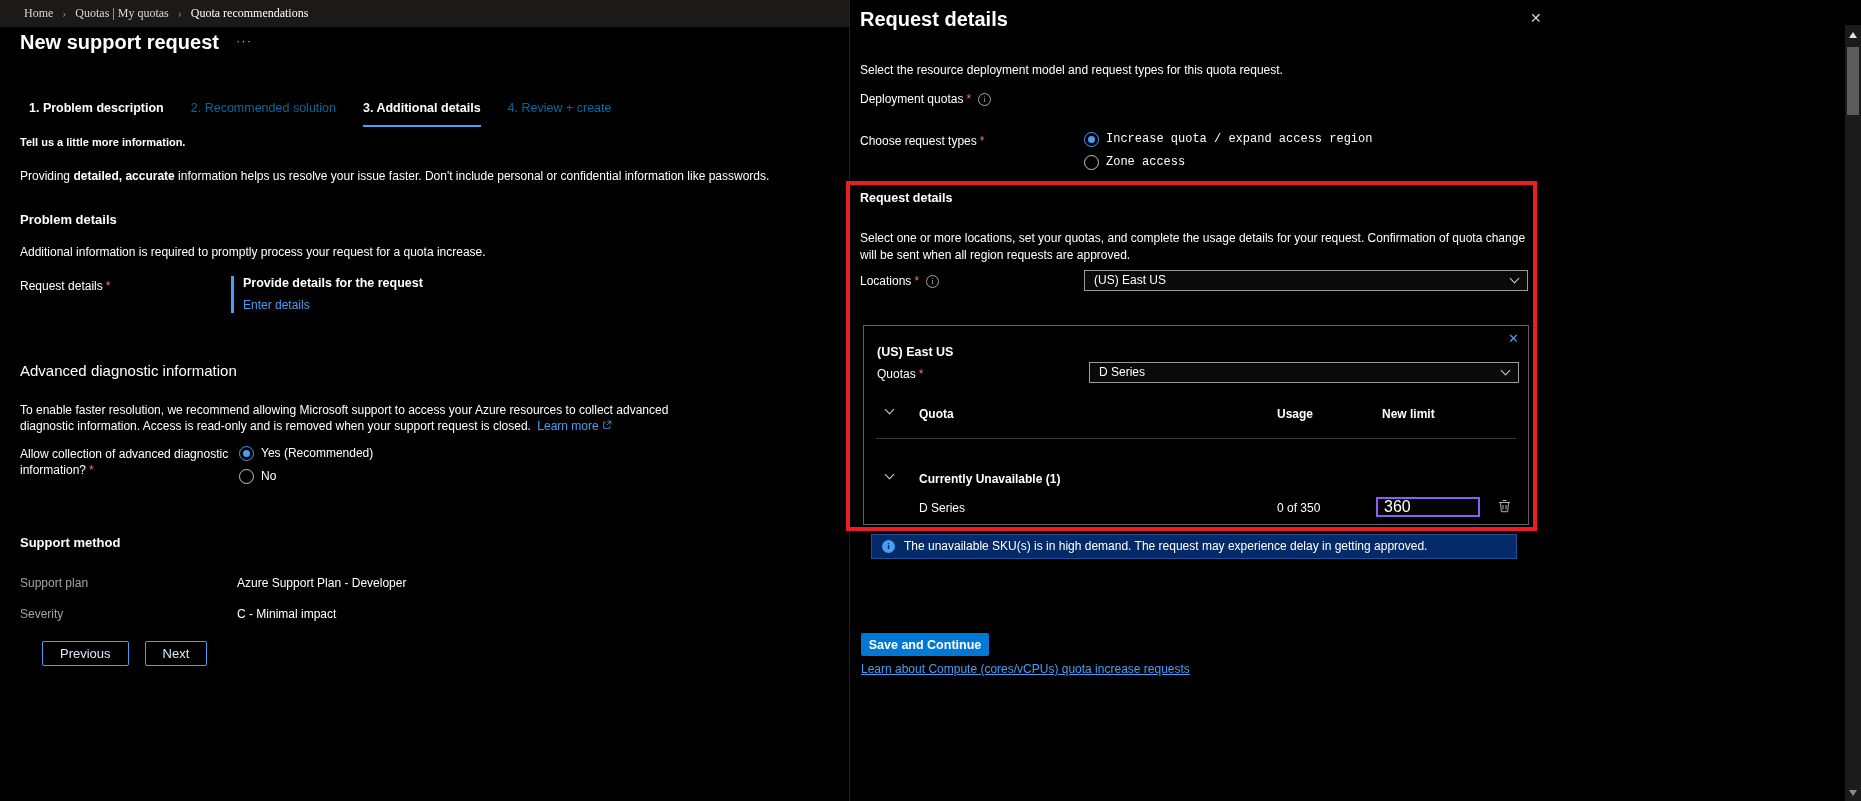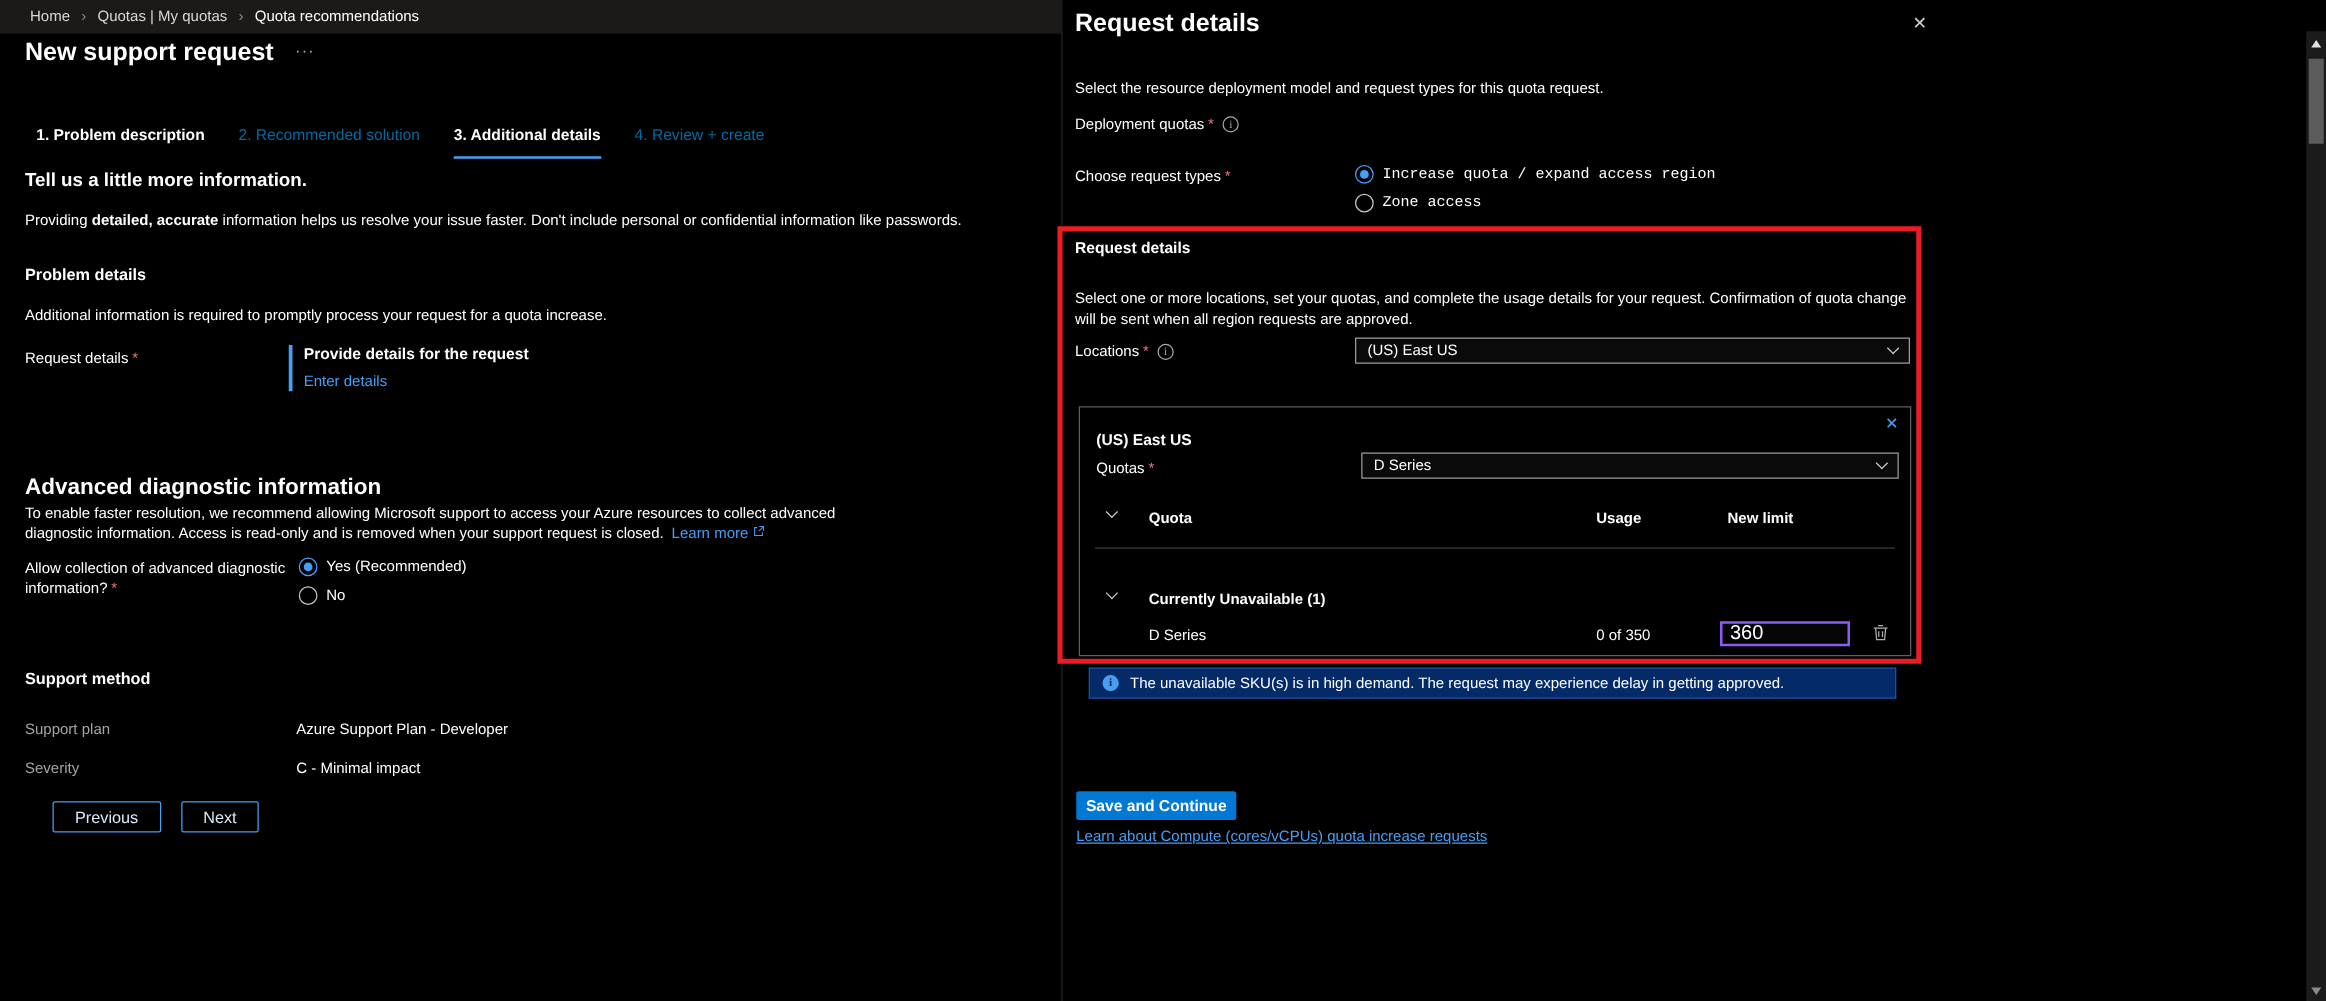--- a/index.html
+++ b/index.html
@@ -16,46 +16,46 @@
   .link { color:#479ef5; cursor:pointer; text-decoration:none; }
   .star { color:#f1707b; margin-left:3px; }
   .bold { font-weight:700; }
 
   
   .left { position:absolute; left:0; top:0; width:849px; height:801px; background:#000; }
 
   .crumbbar {
     position:absolute; left:0; top:0; width:1018px; height:27px;
     background:#1b1a19; display:flex; align-items:center; gap:9px;
-    padding-left:24px; font-size:12px; color:#d8d8d8;
+    padding-left:24px; font-size:12px; color:#d8d8d8;font-family:Liberation Serif, serif;
   }
   .crumb { cursor:pointer; }
   .crumb.current { color:#fff; cursor:default; }
   .sep { color:#8a8a8a; }
 
   .page-title { position:absolute; left:20px; top:30px; font-size:20px; font-weight:700; }
   .title-more { position:absolute; left:236px; top:33px; color:#b8b8b8; font-size:13px; letter-spacing:1px; cursor:pointer; }
 
   .steps { position:absolute; left:29px; top:101px; display:flex; gap:27px; font-size:12.5px; }
   .step { padding-bottom:8px; font-weight:700; cursor:pointer; }
   .step.disabled { color:#0369a1; font-weight:400; cursor:default; }
   .step.active { border-bottom:2px solid #479ef5; }
 
-  .h-tell { position:absolute; left:20px; top:136px; font-size:15px; font-weight:700; }
+  .h-tell { position:absolute; left:20px; top:136px; font-size:11px; font-weight:700; }
   .p-intro { position:absolute; left:20px; top:169px; white-space:nowrap; }
 
   .h-problem { position:absolute; left:20px; top:212px; font-size:13px; font-weight:700; }
   .p-problem { position:absolute; left:20px; top:245px; }
 
   .lbl-reqdetails { position:absolute; left:20px; top:279px; }
   .reqdetails-box { position:absolute; left:231px; top:276px; border-left:3px solid #479ef5; padding-left:9px; }
   .reqdetails-box .ttl { font-weight:700; font-size:12.5px; }
   .reqdetails-box .link { display:inline-block; margin-top:6px; }
 
-  .h-adv { position:absolute; left:20px; top:378px; font-size:18px; font-weight:700; }
+  .h-adv { position:absolute; left:20px; top:362px; font-size:15px; font-weight:400; }
   .p-adv { position:absolute; left:20px; top:402px; width:650px; line-height:1.35; }
   .p-adv .link { margin-left:3px; }
 
   .lbl-allow { position:absolute; left:20px; top:446px; width:232px; line-height:1.35; }
   .radio-col { display:flex; flex-direction:column; gap:8px; }
   .radio-col.left-radios { position:absolute; left:239px; top:446px; }
 
   .radio { display:flex; align-items:center; gap:7px; cursor:pointer; }
   .rb { width:15px; height:15px; border-radius:50%; border:1px solid #c8c6c4; position:relative; flex:0 0 auto; background:transparent; }
   .rb.selected { border-color:#479ef5; }

